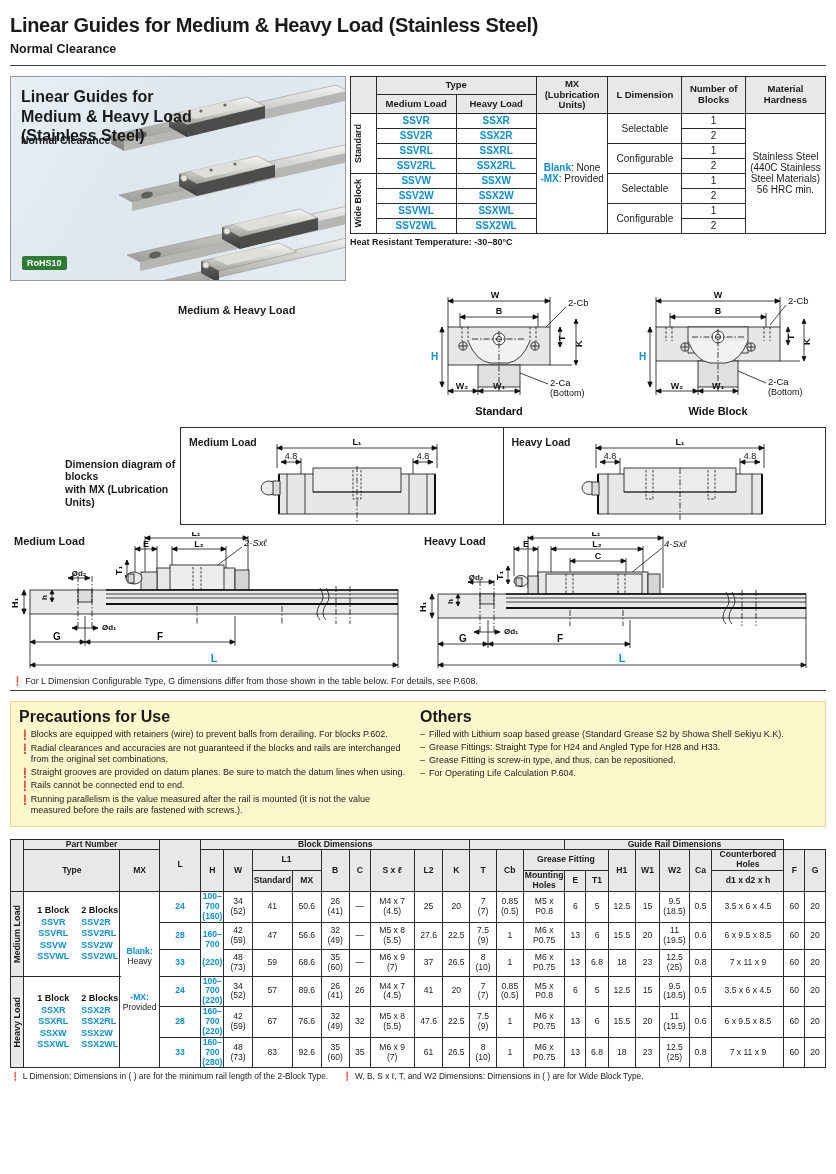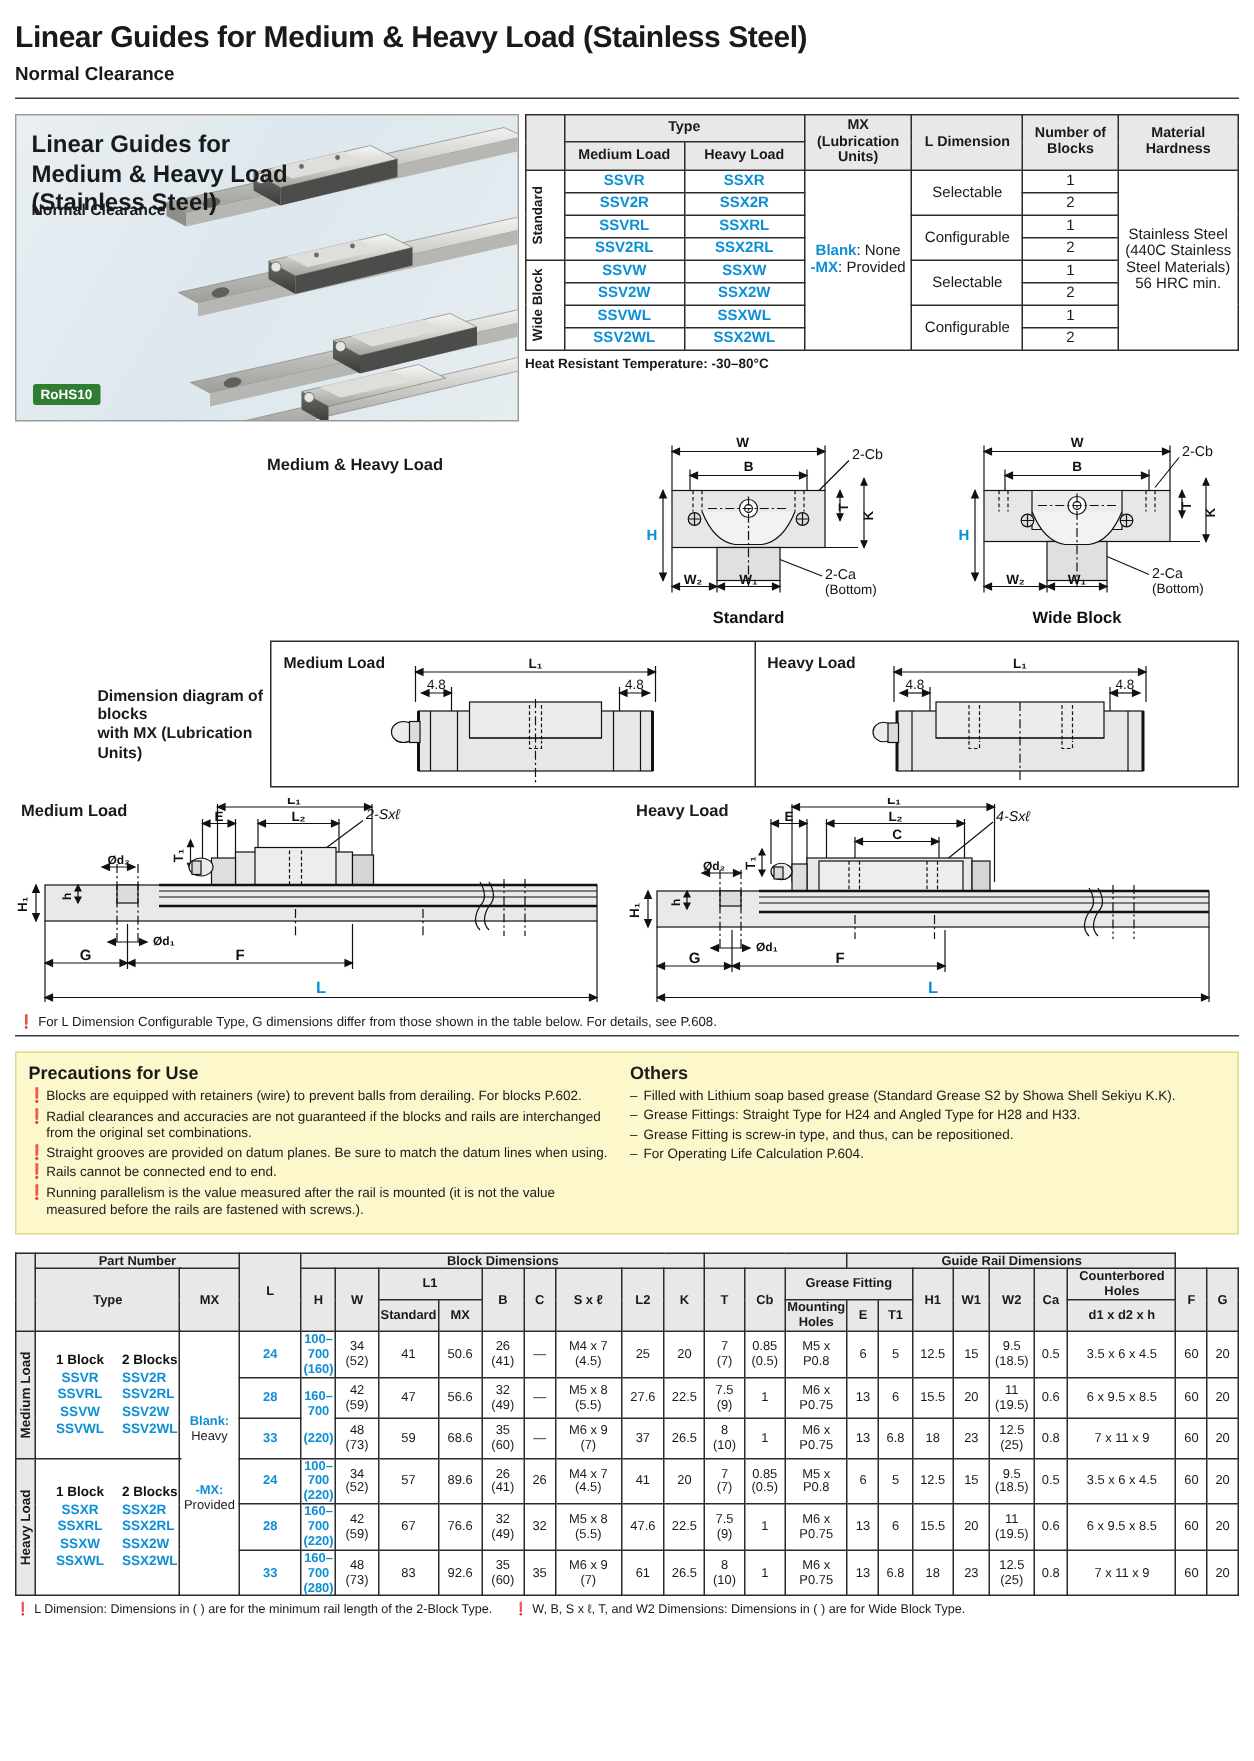--- a/index.html
+++ b/index.html
@@ -66,21 +66,21 @@
   .foot-note { font-size:8.8px; margin-top:4px; padding-left:2px; }
   .foot-rule { border-bottom:1.5px solid #3a3a3a; margin-top:4px; }
 
   
   .prec {
     margin-top:10px; background:#fdf8cc; border:1px solid #e3d98a;
     display:flex; padding:6px 8px 8px 8px;
   }
   .prec-col { flex:1; }
   .prec-col.right { flex:0 0 405px; padding-left:8px; }
-  .prec-h { font-size:12px; font-weight:bold; color:#1a1a1a; margin-bottom:3px; }
+  .prec-h { font-size:16px; font-weight:bold; color:#1a1a1a; margin-bottom:3px; }
   .prec-li { font-size:9px; line-height:1.22; display:flex; margin-bottom:2px; }
   .prec-li .mk { flex:0 0 11px; color:#cc1b1b; font-weight:bold; font-size:9.5px; }
   .prec-li .dash { flex:0 0 9px; }
 
   
   .spec { width:816px; margin-top:12px; }
   .spec th, .spec td {
     border:1px solid #2b2b2b; font-size:8.6px; text-align:center; vertical-align:middle;
     padding:0 1px; background:#fff; line-height:1.15;
   }

